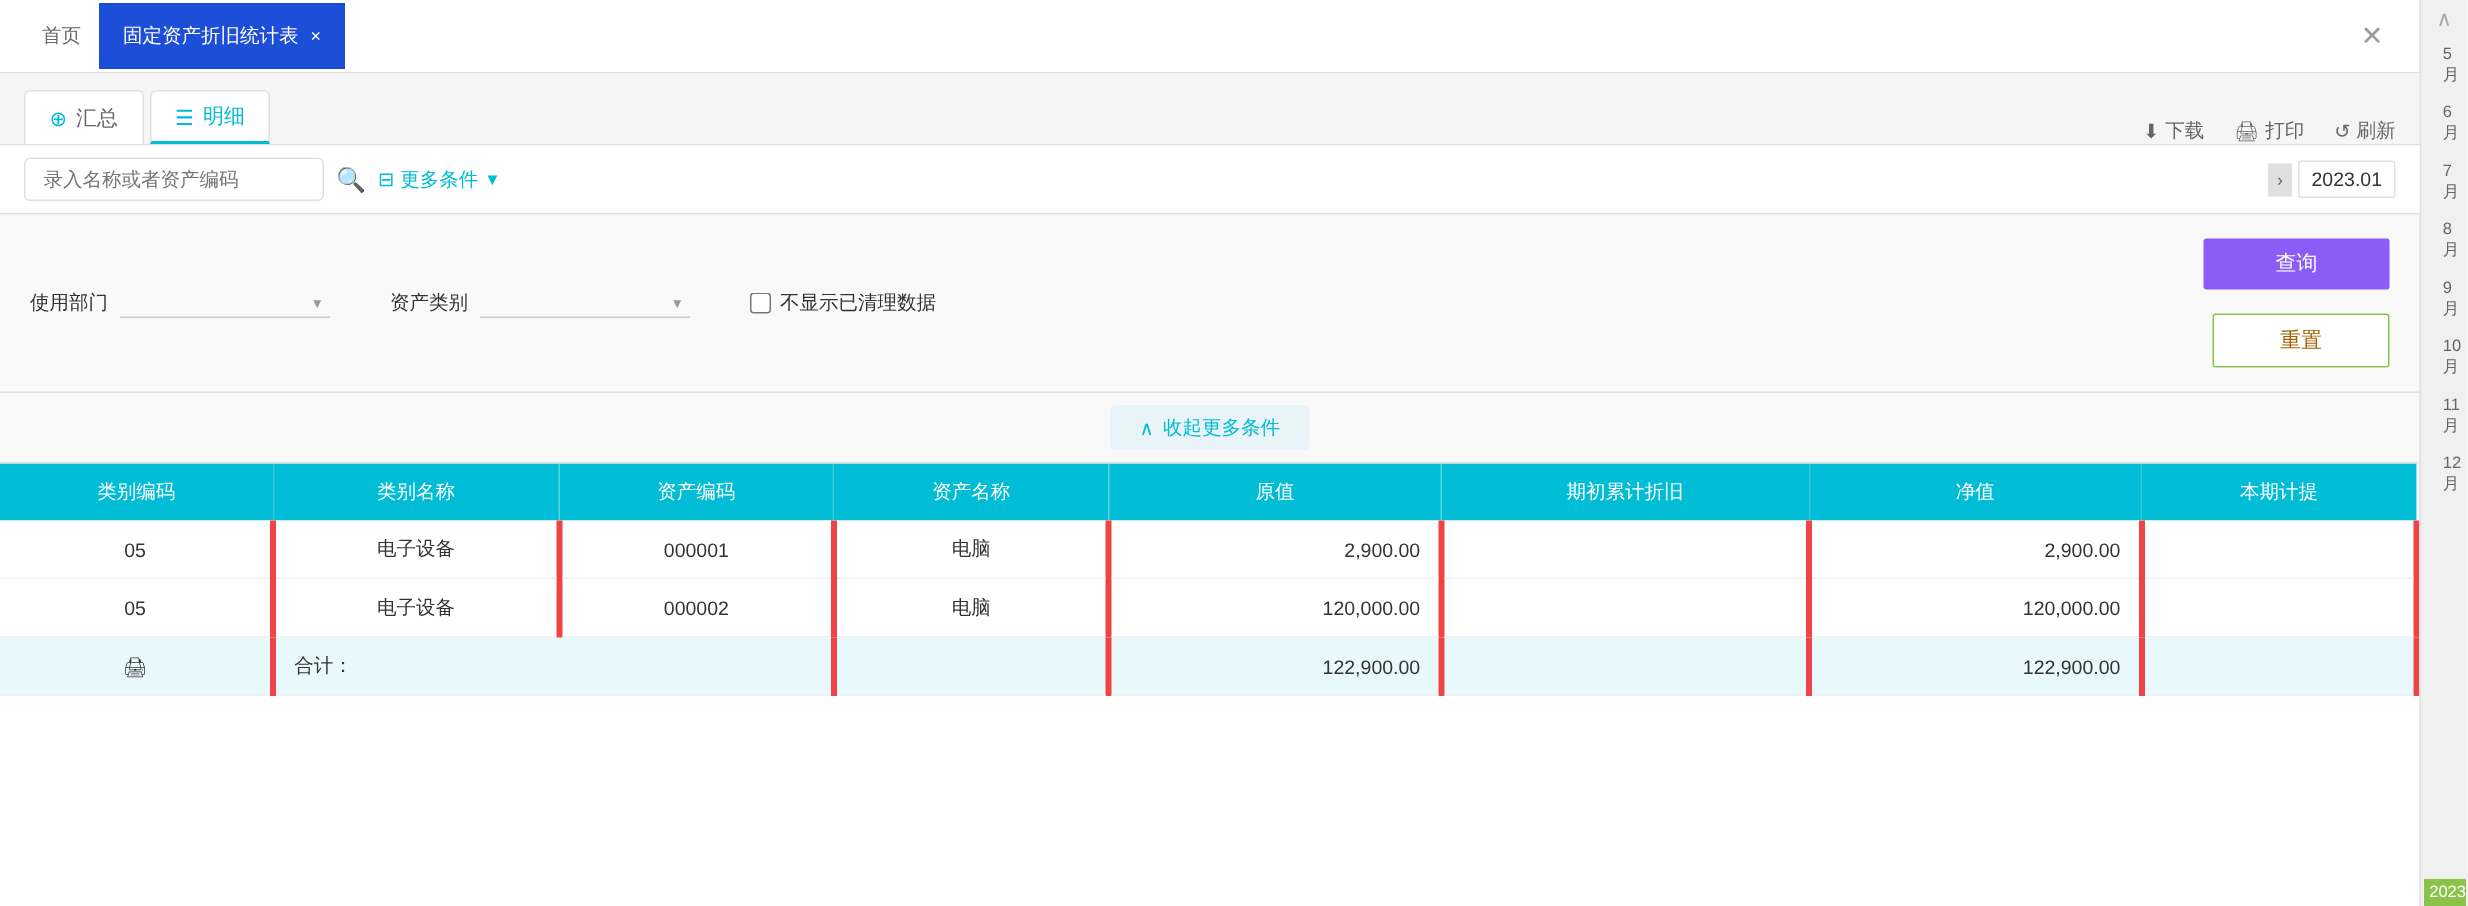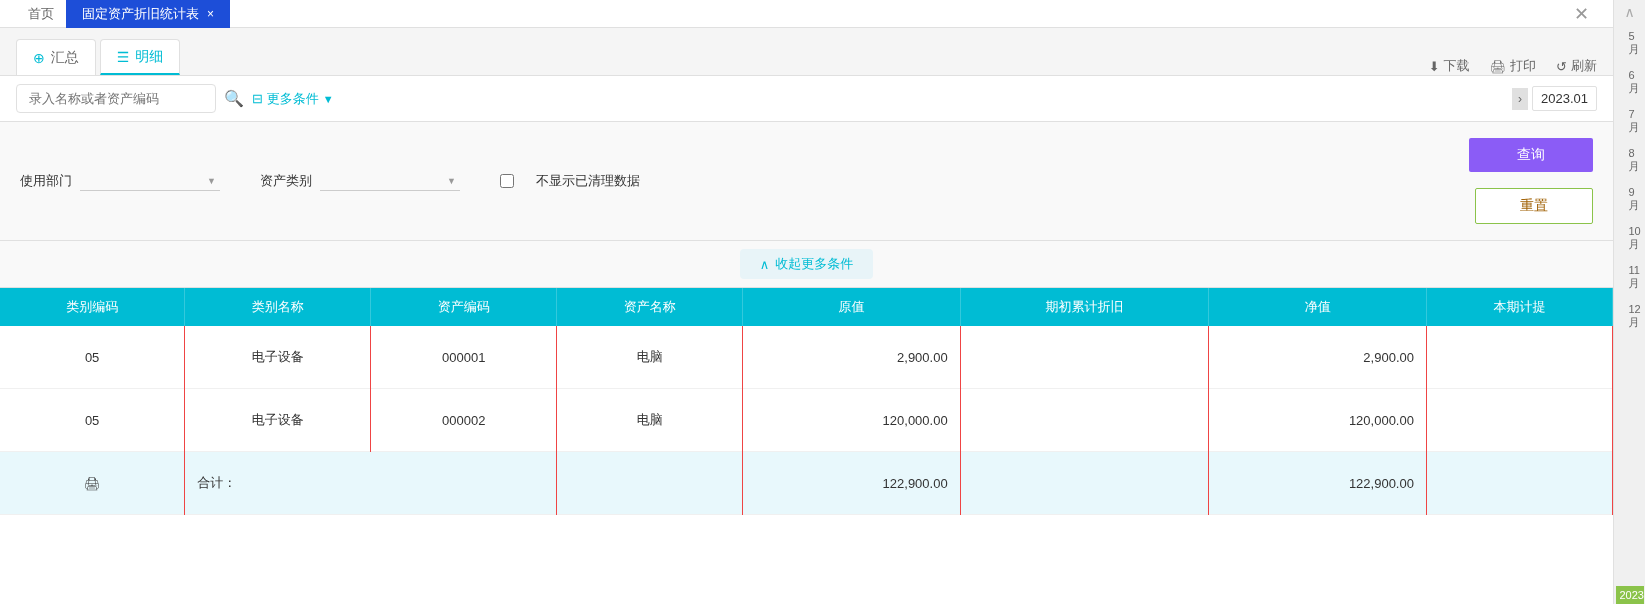--- a/index.html
+++ b/index.html
@@ -2,21 +2,21 @@
 <html><head>
   <meta charset="utf-8">
   <style>
     * { box-sizing: border-box; margin: 0; padding: 0; }
     body { font-family: "Microsoft YaHei", "PingFang SC", sans-serif; font-size: 13px; background: #f5f5f5; color: #333; width: 1645px; height: 604px; overflow: hidden; display: flex; flex-direction: row; }
 
     
     .main-area { flex: 1; display: flex; flex-direction: column; background: #fff; }
 
     
-    .top-nav { display: flex; align-items: center; background: #fff; border-bottom: 1px solid #e0e0e0; padding: 0 16px; height: 28px; }
+    .top-nav { display: flex; align-items: center; background: #fff; border-bottom: 1px solid #e0e0e0; padding: 0 16px; height: 49px; }
     .nav-home { color: #666; font-size: 13px; padding: 0 12px; cursor: pointer; }
     .nav-tab { display: flex; align-items: center; background: #1d4ed8; color: #fff; font-size: 13px; padding: 0 16px; height: 44px; border-radius: 0; gap: 8px; }
     .nav-tab .close-icon { cursor: pointer; font-size: 12px; }
     .nav-spacer { flex: 1; }
     .nav-close-btn { font-size: 18px; color: #999; cursor: pointer; padding: 0 8px; }
 
     
     .sub-tabs { display: flex; align-items: flex-end; background: #f5f5f5; border-bottom: 1px solid #e0e0e0; padding: 0 16px; height: 48px; gap: 4px; }
     .sub-tab { display: flex; align-items: center; gap: 6px; padding: 0 16px; height: 36px; border-radius: 4px 4px 0 0; cursor: pointer; font-size: 14px; color: #666; background: #fff; border: 1px solid #e0e0e0; border-bottom: none; }
     .sub-tab.active { color: #00bcd4; border-bottom: 2px solid #00bcd4; background: #fff; }
@@ -33,35 +33,35 @@
     .nav-right-arrow { background: #e0e0e0; color: #666; padding: 4px 6px; cursor: pointer; font-size: 12px; margin-left: auto; }
 
     
     .filter-area { background: #f9f9f9; padding: 16px 20px; border-bottom: 1px solid #e0e0e0; }
     .filter-row { display: flex; align-items: center; gap: 40px; }
     .filter-item { display: flex; align-items: center; gap: 8px; }
     .filter-label { color: #333; font-size: 13px; }
     .filter-select { border: none; border-bottom: 1px solid #ccc; background: transparent; font-size: 13px; padding: 2px 20px 2px 4px; min-width: 140px; outline: none; color: #333; cursor: pointer; appearance: none; -webkit-appearance: none; position: relative; }
     .filter-select-wrap { position: relative; display: inline-block; }
     .filter-select-wrap::after { content: "▼"; font-size: 9px; color: #999; position: absolute; right: 4px; top: 50%; transform: translateY(-50%); pointer-events: none; }
-    .checkbox-item { display: flex; align-items: center; gap: 22px; }
+    .checkbox-item { display: flex; align-items: center; gap: 6px; }
     .checkbox-item input { width: 14px; height: 14px; }
     .btn-query { background: #8b5cf6; color: #fff; border: none; padding: 8px 48px; font-size: 14px; cursor: pointer; border-radius: 2px; margin-left: auto; }
     .btn-reset { background: #fff; color: #a16207; border: 1px solid #8bc34a; padding: 8px 44px; font-size: 14px; cursor: pointer; border-radius: 2px; margin-left: auto; margin-top: 8px; }
     .btn-group { display: flex; flex-direction: column; align-items: flex-end; margin-left: auto; gap: 8px; }
     .collapse-bar { display: flex; justify-content: center; align-items: center; padding: 8px 0; background: #f9f9f9; border-bottom: 1px solid #e0e0e0; }
     .collapse-btn { background: #e8f4f8; color: #00bcd4; border: none; padding: 6px 20px; cursor: pointer; font-size: 13px; border-radius: 4px; display: flex; align-items: center; gap: 6px; }
 
     
     .table-container { flex: 1; overflow: auto; }
     table { width: 100%; border-collapse: collapse; }
     thead tr { background: #00bcd4; color: #fff; }
     thead th { padding: 10px 12px; font-size: 13px; font-weight: normal; text-align: center; border-right: 1px solid rgba(255,255,255,0.2); white-space: nowrap; }
     tbody tr { background: #fff; border-bottom: 1px solid #f0f0f0; }
-    tbody td { padding: 22px 12px; font-size: 13px; text-align: center; border-right: 1px solid #ef4444; }
+    tbody td { padding: 10px 12px; font-size: 13px; text-align: center; border-right: 4px solid #ef4444; }
     tbody td.num { text-align: right; }
     .total-row { background: #e8f8fc !important; }
     .total-row td { font-weight: normal; }
 
     
     .right-sidebar { width: 32px; background: #f0f0f0; display: flex; flex-direction: column; align-items: center; border-left: 1px solid #e0e0e0; }
     .sidebar-month { writing-mode: horizontal-tb; font-size: 11px; color: #666; padding: 6px 15px; cursor: pointer; text-align: center; width: 32px; }
     .sidebar-year-badge { background: #8bc34a; color: #fff; font-size: 11px; padding: 3px 4px; text-align: center; width: 28px; margin-top: auto; }
     .sidebar-chevron { color: #aaa; font-size: 14px; padding: 4px 0; cursor: pointer; }
   </style>

